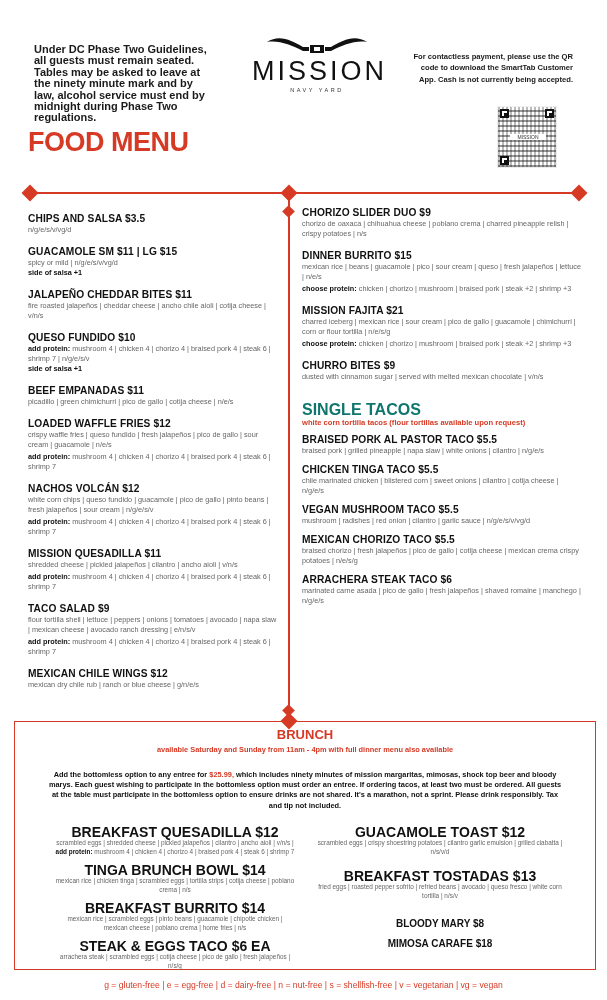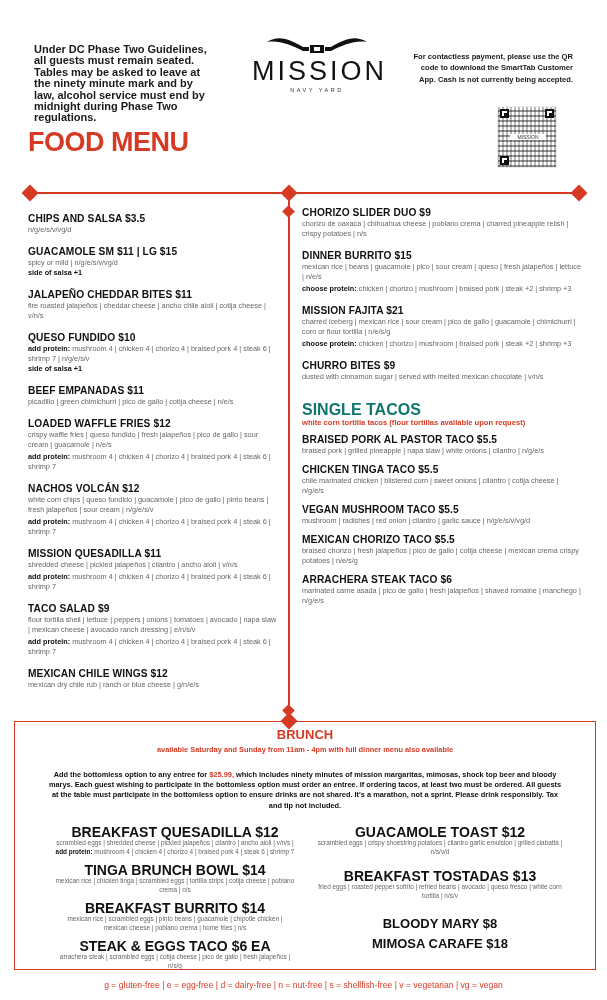--- a/index.html
+++ b/index.html
@@ -47,21 +47,21 @@
   .brunch-sub { position: absolute; left: 0; width: 100%; top: 23px; text-align: center; font-size: 7.4px; font-weight: bold; color: #d63a25; }
   .brunch-note { position: absolute; left: 30px; width: 520px; top: 48px; text-align: center; font-size: 7.4px; font-weight: bold; line-height: 10.2px; color: #111; }
   .brunch-note .price { color: #d63a25; }
   .bcol { position: absolute; top: 104px; text-align: center; }
   .bcol-left { left: 40px; width: 240px; }
   .bcol-right { left: 300px; width: 250px; }
   .bitem { margin-bottom: 8px; }
   .bitem-title { font-size: 14px; font-weight: bold; color: #111; line-height: 12px; }
   .bitem-desc { font-size: 6.4px; color: #666; line-height: 9px; }
   .bitem-desc b { color: #111; }
-  .drink { font-size: 13px; font-weight: bold; color: #111; margin-bottom: 8px; line-height: 12px; }
+  .drink { font-size: 10px; font-weight: bold; color: #111; margin-bottom: 8px; line-height: 12px; }
 
   .legend { position: absolute; left: 0; width: 607px; top: 980px; text-align: center; font-size: 8.6px; color: #d63a25; }
 </style>
 </head>
 <body>
 
 <div class="notice-left">Under DC Phase Two Guidelines, all guests must remain seated.  Tables may be asked to leave at the ninety minute mark and by law, alcohol service must end by midnight during Phase Two regulations.</div>
 
 <div class="logo">
   <svg width="104" height="18" viewBox="0 0 104 18">

